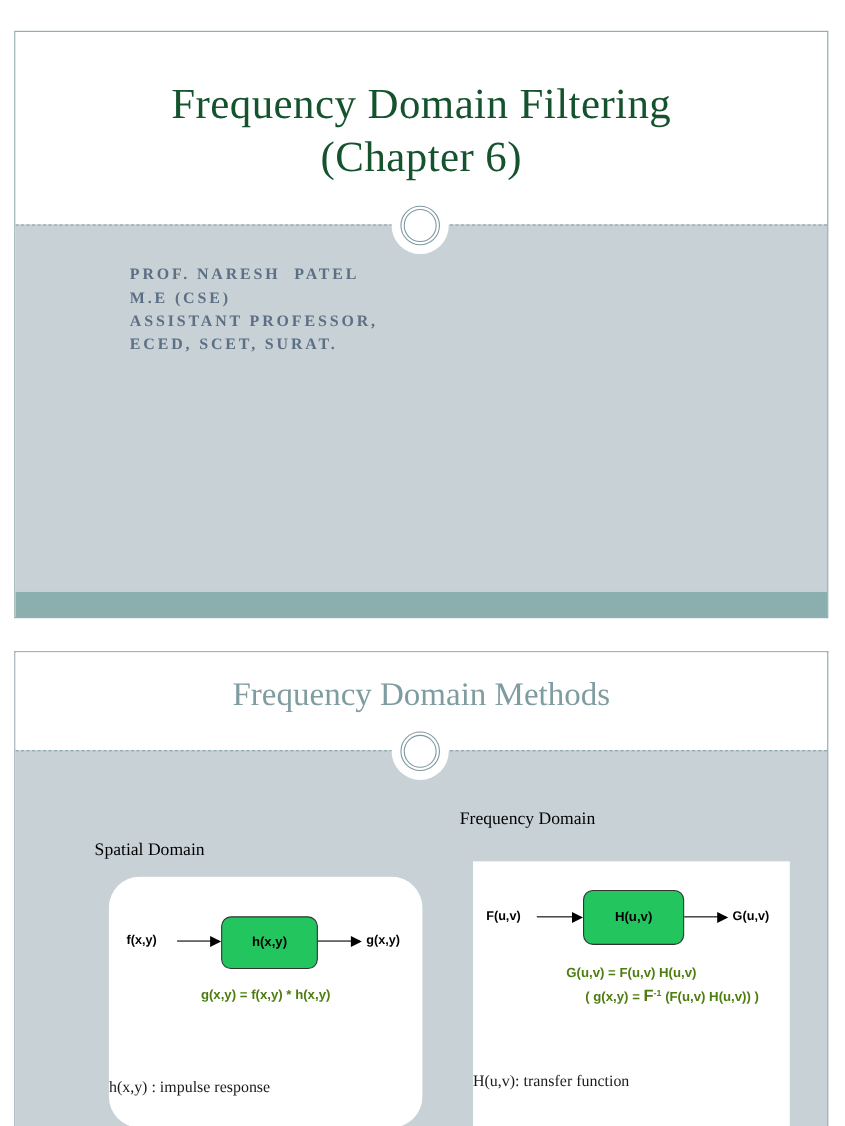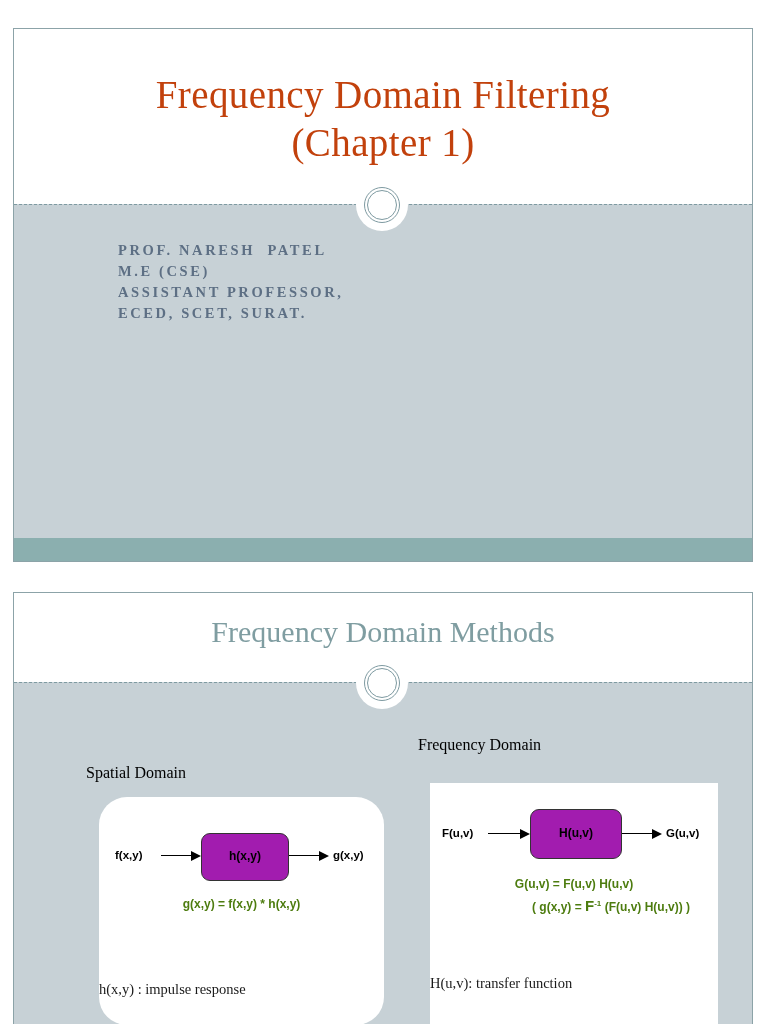--- a/index.html
+++ b/index.html
@@ -95,21 +95,21 @@
   #slide-1 .slide-body   { top: 175px; height: 334px; }
   #slide-1 .slide-footer { top: 509px; height: 24px; }
   #slide-1 .divider      { top: 175px; }
   #slide-1 .ornament     { left: 368px; top: 176px; }
 
   .title-1 {
     position: absolute;
     left: 0; top: 42px;
     width: 100%;
     text-align: center;
-    color: #c2410c;
+    color: #14532d;
     font-size: 39px;
     line-height: 48px;
     font-family: "Liberation Serif", serif;
     letter-spacing: 0.4px;
   }
 
   .subtitle-block {
     position: absolute;
     left: 104px;
     top: 36px;
@@ -177,21 +177,21 @@
     position: absolute;
     font-size: 11.5px;
     font-weight: bold;
     color: #000000;
     white-space: nowrap;
   }
   .dg-box {
     position: absolute;
     border: 1.4px solid #333333;
     border-radius: 9px;
-    background: #a21caf;
+    background: #22c55e;
     box-sizing: border-box;
   }
   .dg-box span {
     position: absolute;
     left: 0; top: 50%;
     width: 100%;
     margin-top: -8px;
     text-align: center;
     font-size: 12px;
     font-weight: bold;
@@ -235,21 +235,21 @@
 </head>
 <body>
 
 <div class="deck">
 
   <section class="slide" id="slide-1">
 
     <div class="slide-header">
       <div class="title-1">
         <div>Frequency Domain Filtering</div>
-        <div>(Chapter 1)</div>
+        <div>(Chapter 6)</div>
       </div>
     </div>
 
     <div class="slide-body">
       <div class="subtitle-block">
         <div>PROF. NARESH  PATEL</div>
         <div>M.E (CSE)</div>
         <div>ASSISTANT PROFESSOR,</div>
         <div>ECED, SCET, SURAT.</div>
       </div>

